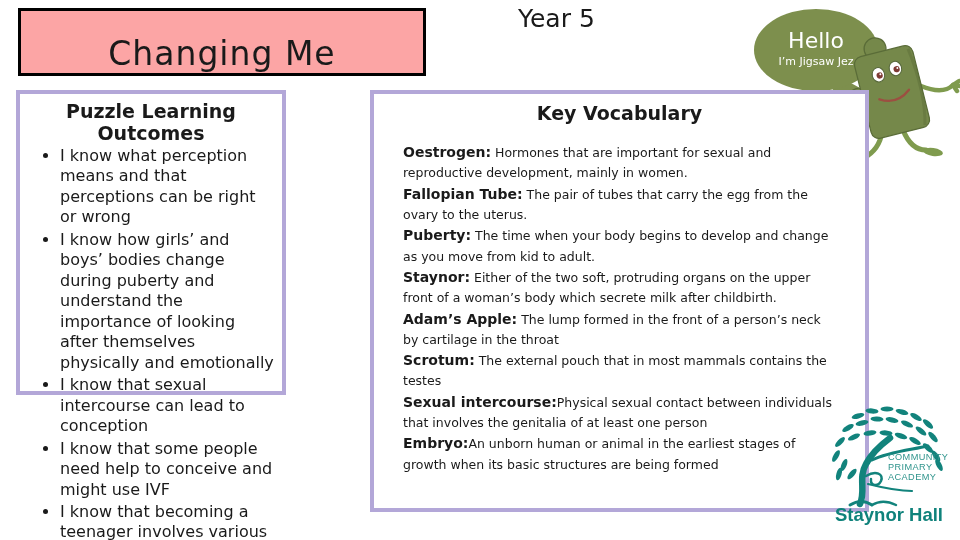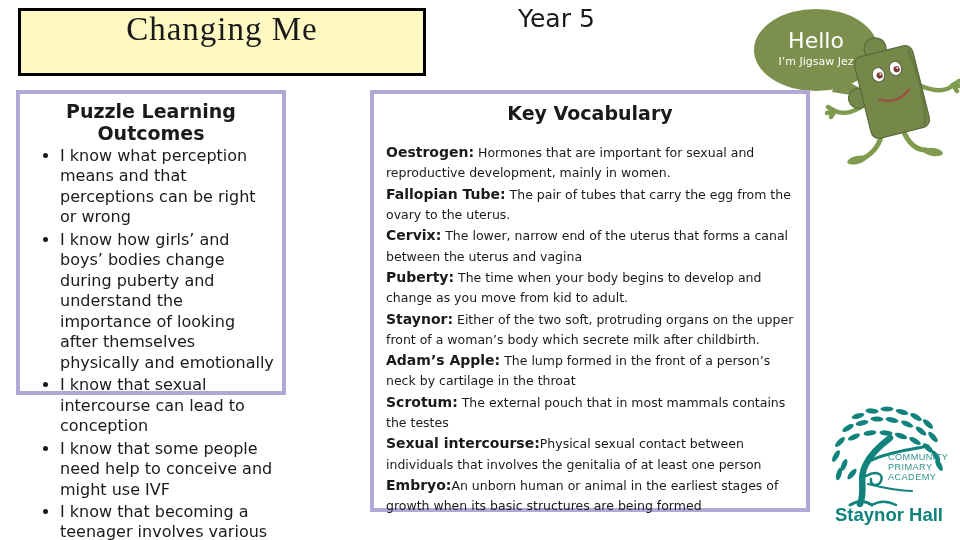--- a/index.html
+++ b/index.html
@@ -2,32 +2,32 @@
 <html><head>
 <meta charset="utf-8">
 <style>
   html,body{margin:0;padding:0;background:#fff;}
   .slide{
     position:relative;width:960px;height:540px;overflow:hidden;
     background:#ffffff;font-family:"DejaVu Sans",sans-serif;color:#1a1a1a;
   }
   .title-box{
     position:absolute;left:18px;top:8px;width:402px;height:62px;
-    border:3px solid #000;background:#fef9c3;
-    display:flex;align-items:flex-start;justify-content:center;font-family:Liberation Serif, serif;
+    border:3px solid #000;background:#fca5a5;
+    display:flex;align-items:flex-end;justify-content:center;
   }
   .title-box .title-text{font-size:33px;letter-spacing:1px;}
   .year-label{position:absolute;left:518px;top:4px;font-size:25px;}
   .mascot{position:absolute;left:740px;top:0;width:220px;height:165px;}
   .panel{
     position:absolute;background:#fff;border:4px solid #b3a7d8;
     box-sizing:border-box;
   }
   .panel-outcomes{left:16px;top:90px;width:270px;height:305px;padding:4px 8px;}
-  .panel-vocab{left:370px;top:90px;width:440px;height:422px;padding:6px 12px;}
+  .panel-vocab{left:370px;top:90px;width:499px;height:422px;padding:6px 29px;}
   .panel-title{text-align:center;font-weight:bold;font-size:19px;margin:2px 0 2px 0;}
   .panel-vocab .panel-title{margin-bottom:18px;}
   .outcome-list{margin:0;padding-left:32px;}
   .outcome-list li{font-size:16px;line-height:1.28;margin-bottom:2px;}
   .vocab-entry{margin:0 0 1px 0;line-height:1.27;}
   .vocab-term{font-weight:bold;font-size:14px;}
   .vocab-def{font-size:12.5px;}
   .logo{position:absolute;left:826px;top:402px;width:130px;height:134px;}
 </style>
 </head>
@@ -85,21 +85,20 @@
       <li>I know that some people need help to conceive and might use IVF</li>
       <li>I know that becoming a teenager involves various changes and also brings growing responsibility</li>
     </ul>
   </div>
 
   <div class="panel panel-vocab">
     <div class="panel-title">Key Vocabulary</div>
 
     <div class="vocab-entry"><span class="vocab-term">Oestrogen:</span><span class="vocab-def"> Hormones that are important for sexual and reproductive development, mainly in women.</span></div>
     <div class="vocab-entry"><span class="vocab-term">Fallopian Tube:</span><span class="vocab-def"> The pair of tubes that carry the egg from the ovary to the uterus.</span></div>
-    <div class="vocab-entry"><span class="vocab-term">Cervix:</span><span class="vocab-def"> The lower, narrow end of the uterus that forms a canal between the uterus and vagina</span></div>
     <div class="vocab-entry"><span class="vocab-term">Puberty:</span><span class="vocab-def"> The time when your body begins to develop and change as you move from kid to adult.</span></div>
     <div class="vocab-entry"><span class="vocab-term">Staynor:</span><span class="vocab-def"> Either of the two soft, protruding organs on the upper front of a woman’s body which secrete milk after childbirth.</span></div>
     <div class="vocab-entry"><span class="vocab-term">Adam’s Apple:</span><span class="vocab-def"> The lump formed in the front of a person’s neck by cartilage in the throat</span></div>
     <div class="vocab-entry"><span class="vocab-term">Scrotum:</span><span class="vocab-def"> The external pouch that in most mammals contains the testes</span></div>
     <div class="vocab-entry"><span class="vocab-term">Sexual intercourse:</span><span class="vocab-def">Physical sexual contact between individuals that involves the genitalia of at least one person</span></div>
     <div class="vocab-entry"><span class="vocab-term">Embryo:</span><span class="vocab-def">An unborn human or animal in the earliest stages of growth when its basic structures are being formed</span></div>
   </div>
 
   <svg class="logo" viewBox="0 0 130 134" aria-hidden="true">
     <g stroke="#12837c" fill="none" stroke-linecap="round">

